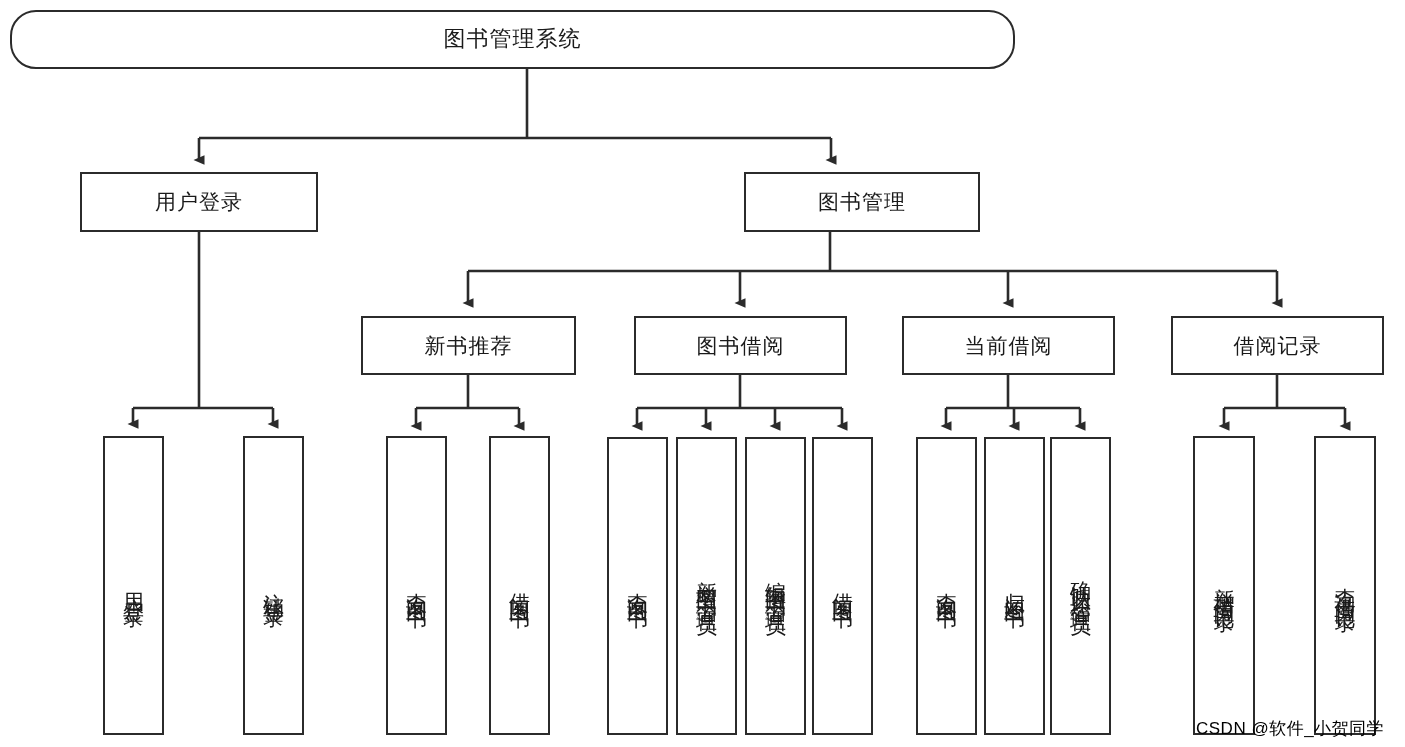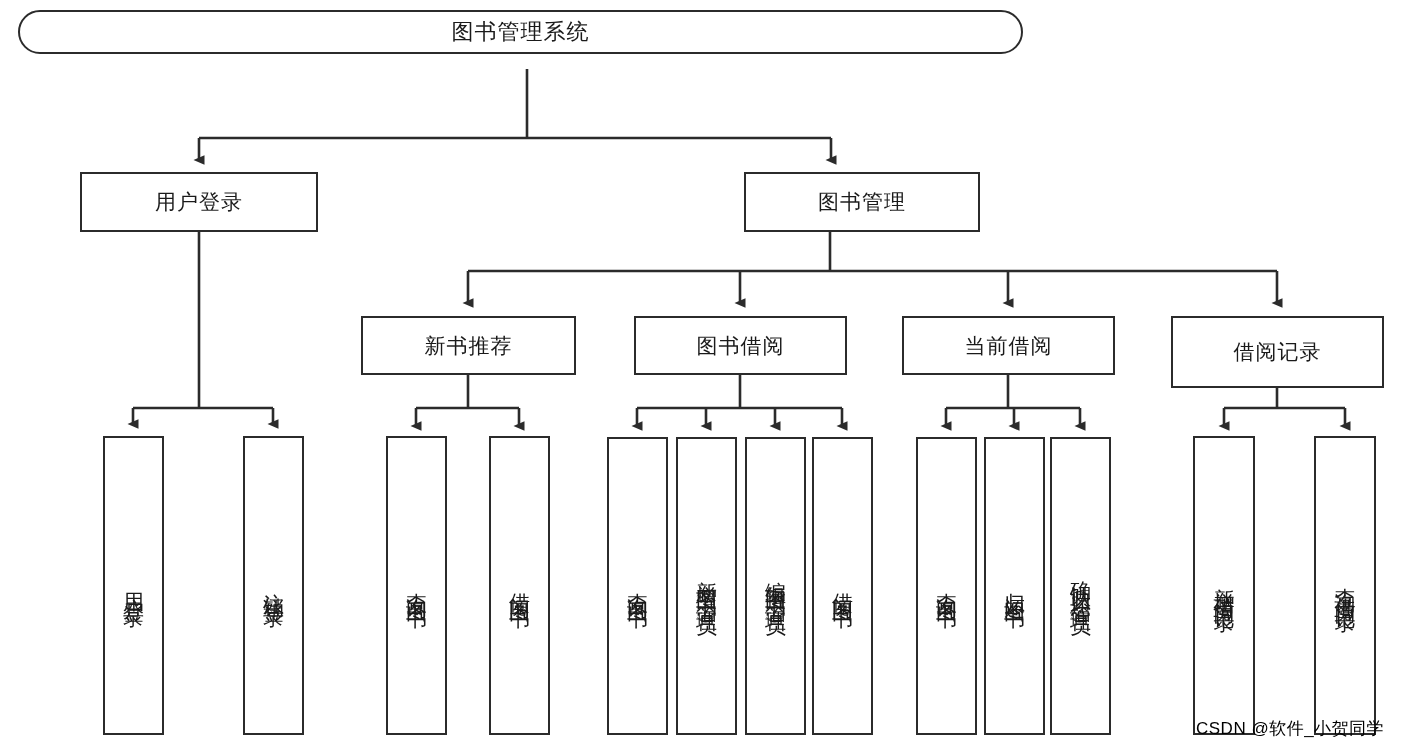--- a/index.html
+++ b/index.html
@@ -116,29 +116,29 @@
       <path d="M1014,408 L1014,426" marker-end="url(#arrow)"></path>
       <path d="M1080,408 L1080,426" marker-end="url(#arrow)"></path>
 
       <path d="M1277,375 L1277,408"></path>
       <path d="M1224,408 L1345,408"></path>
       <path d="M1224,408 L1224,426" marker-end="url(#arrow)"></path>
       <path d="M1345,408 L1345,426" marker-end="url(#arrow)"></path>
     </g>
   </svg>
 
-  <div class="node horiz root" style="left:18px; top:10px; width:1005px; height:44px;border-radius:26px;">图书管理系统</div>
+  <div class="node horiz root" style="left:10px; top:10px; width:1005px; height:59px;border-radius:26px;">图书管理系统</div>
 
   <div class="node horiz" style="left:80px; top:172px; width:238px; height:60px;">用户登录</div>
   <div class="node horiz" style="left:744px; top:172px; width:236px; height:60px;">图书管理</div>
 
   <div class="node horiz" style="left:634px; top:316px; width:213px; height:59px;">图书借阅</div>
   <div class="node horiz" style="left:361px; top:316px; width:215px; height:59px;">新书推荐</div>
   <div class="node horiz" style="left:902px; top:316px; width:213px; height:59px;">当前借阅</div>
-  <div class="node horiz" style="left:1171px; top:316px; width:213px; height:72px;">借阅记录</div>
+  <div class="node horiz" style="left:1171px; top:316px; width:213px; height:59px;">借阅记录</div>
 
   <div class="node vert" style="left:103px; top:436px; width:61px; height:299px;">
     <span>用户登录</span>
   </div>
   <div class="node vert" style="left:243px; top:436px; width:61px; height:299px;">
     <span>注销登录</span>
   </div>
 
   <div class="node vert" style="left:386px; top:436px; width:61px; height:299px;">
     <span>查询图书</span>

